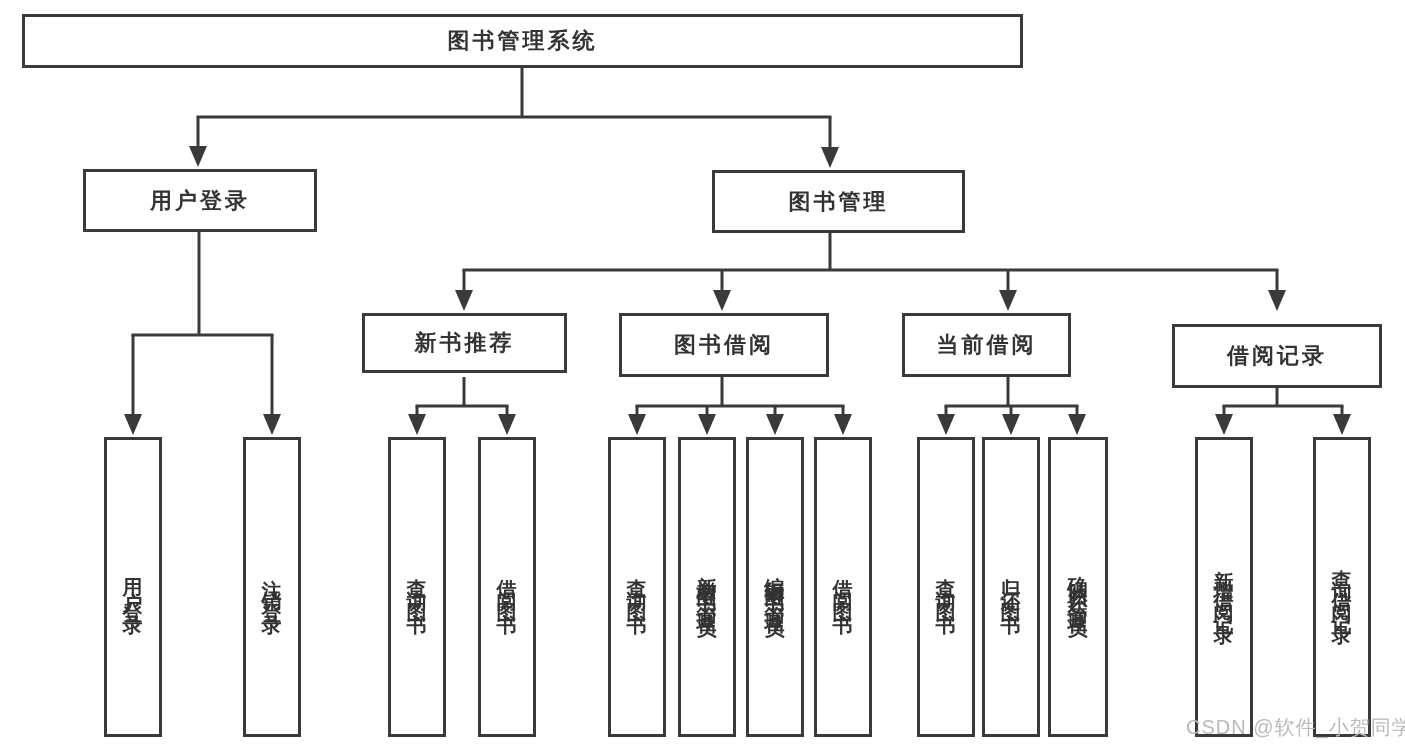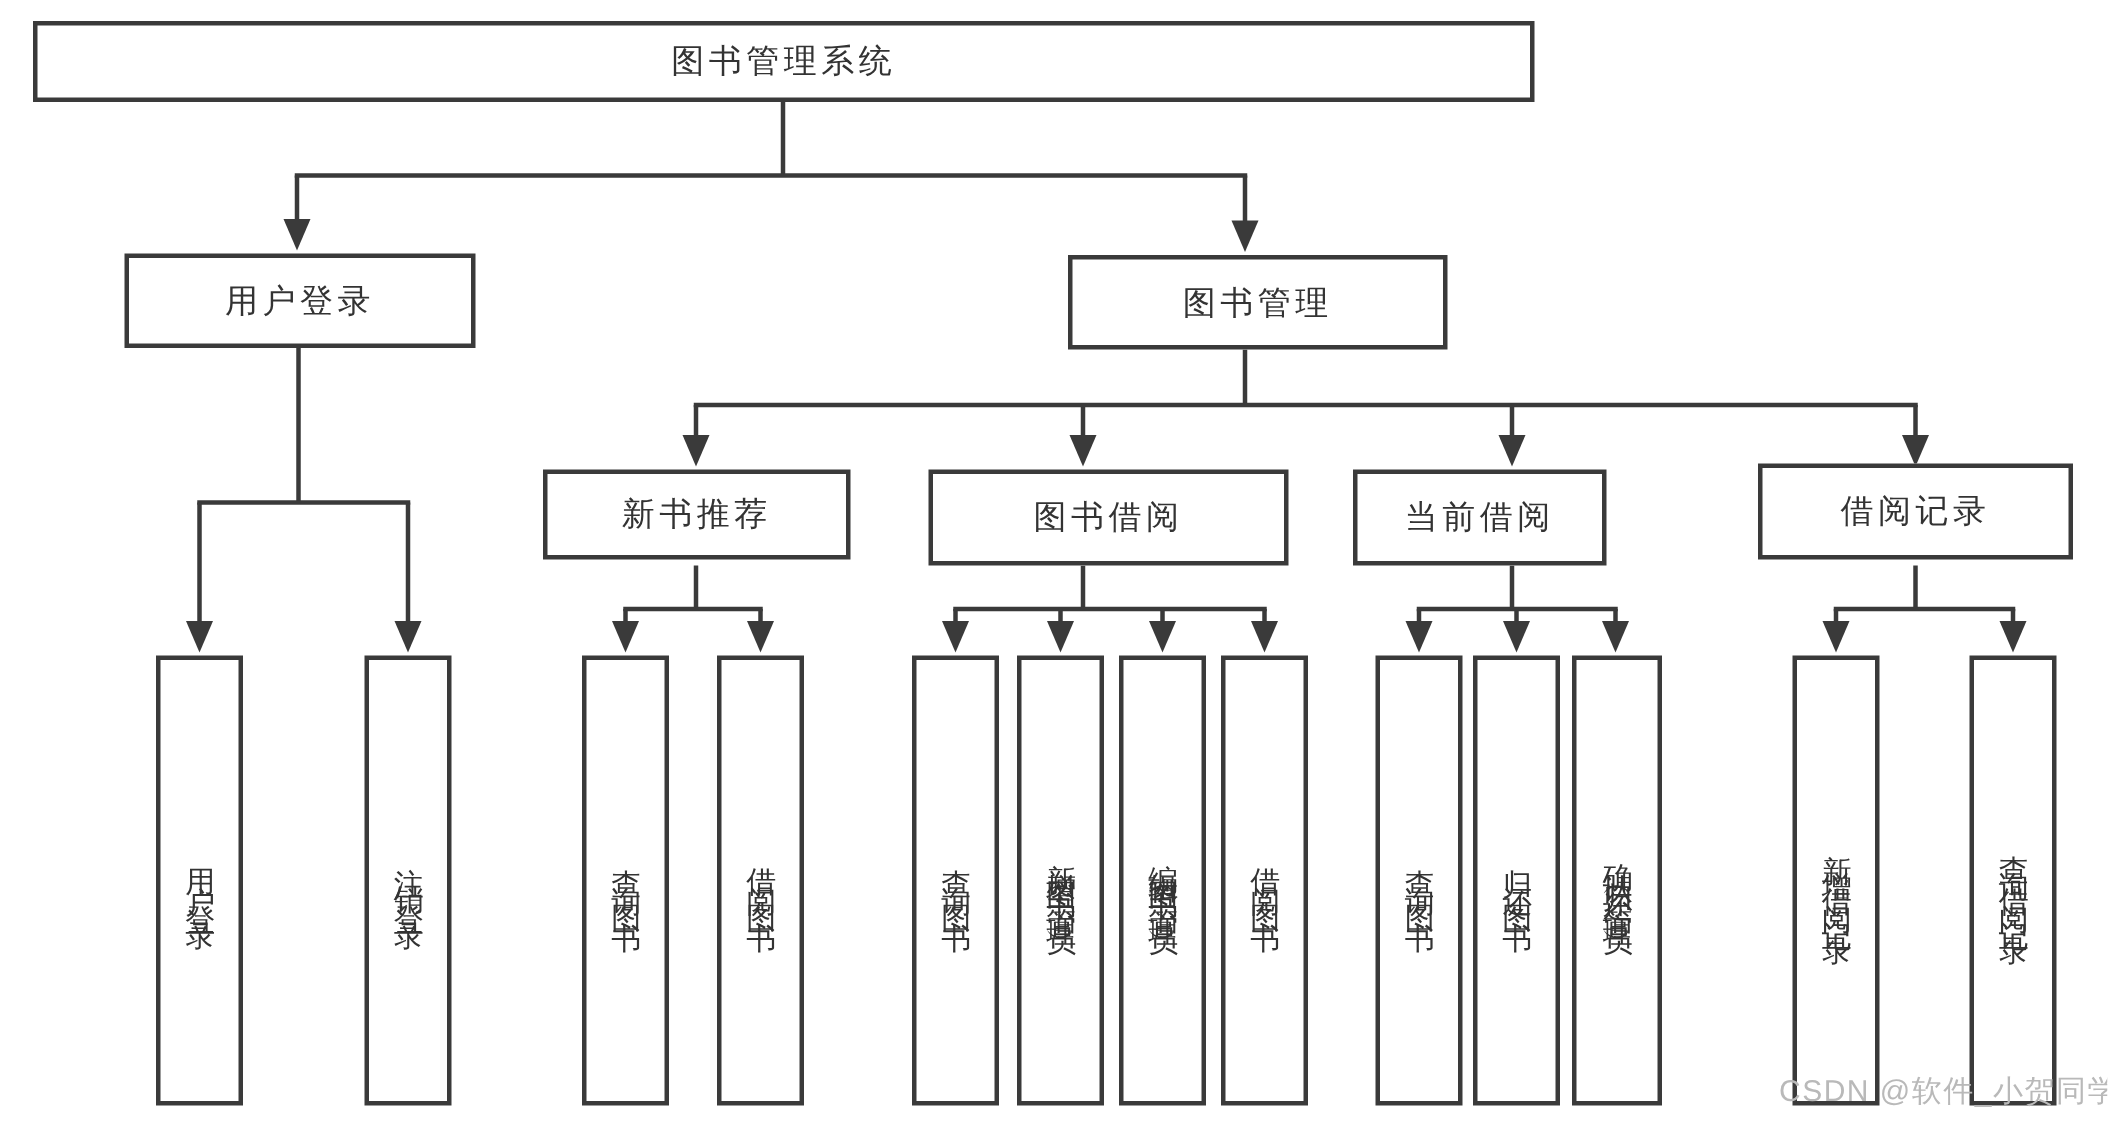--- a/index.html
+++ b/index.html
@@ -13,20 +13,21 @@
     position:relative;width:1405px;height:747px;background:#ffffff;
     font-family:"Liberation Sans", sans-serif;overflow:hidden;
   }
   .connectors{position:absolute;left:0;top:0;width:1405px;height:747px;}
   .connectors line{stroke:var(--line-color);stroke-width:3;}
   .connectors polygon{fill:var(--line-color);}
   .box{
     position:absolute;box-sizing:border-box;border:3px solid var(--line-color);
     background:var(--box-bg);display:flex;align-items:center;justify-content:center;
     color:var(--text-color);
+    font-weight:bold;
   }
   .h-label{font-size:22px;letter-spacing:3px;white-space:nowrap;color:var(--text-color);}
   .leaf .v-label{
     writing-mode:vertical-rl;text-orientation:mixed;
     font-size:20px;letter-spacing:12px;line-height:1;color:var(--text-color);
   }
   .leaf.tight .v-label{letter-spacing:6px;}
   .leaf.mid .v-label{letter-spacing:11px;}
   .watermark{
     position:absolute;left:1186px;top:714px;font-size:20px;letter-spacing:1px;
@@ -107,27 +108,27 @@
   <div class="box" style="left:83px;top:169px;width:234px;height:63px">
     <span class="h-label">用户登录</span>
   </div>
   <div class="box" style="left:712px;top:170px;width:253px;height:63px">
     <span class="h-label">图书管理</span>
   </div>
 
   <div class="box" style="left:362px;top:313px;width:205px;height:60px">
     <span class="h-label">新书推荐</span>
   </div>
-  <div class="box" style="left:619px;top:313px;width:240px;height:64px">
+  <div class="box" style="left:619px;top:313px;width:210px;height:64px">
     <span class="h-label">图书借阅</span>
   </div>
   <div class="box" style="left:902px;top:313px;width:169px;height:64px">
     <span class="h-label">当前借阅</span>
   </div>
-  <div class="box" style="left:1172px;top:309px;width:210px;height:64px">
+  <div class="box" style="left:1172px;top:324px;width:210px;height:64px">
     <span class="h-label">借阅记录</span>
   </div>
 
   <div class="box leaf" style="left:104px;top:437px;width:58px;height:300px">
     <span class="v-label">用户登录</span>
   </div>
   <div class="box leaf" style="left:243px;top:437px;width:58px;height:300px">
     <span class="v-label">注销登录</span>
   </div>
 

